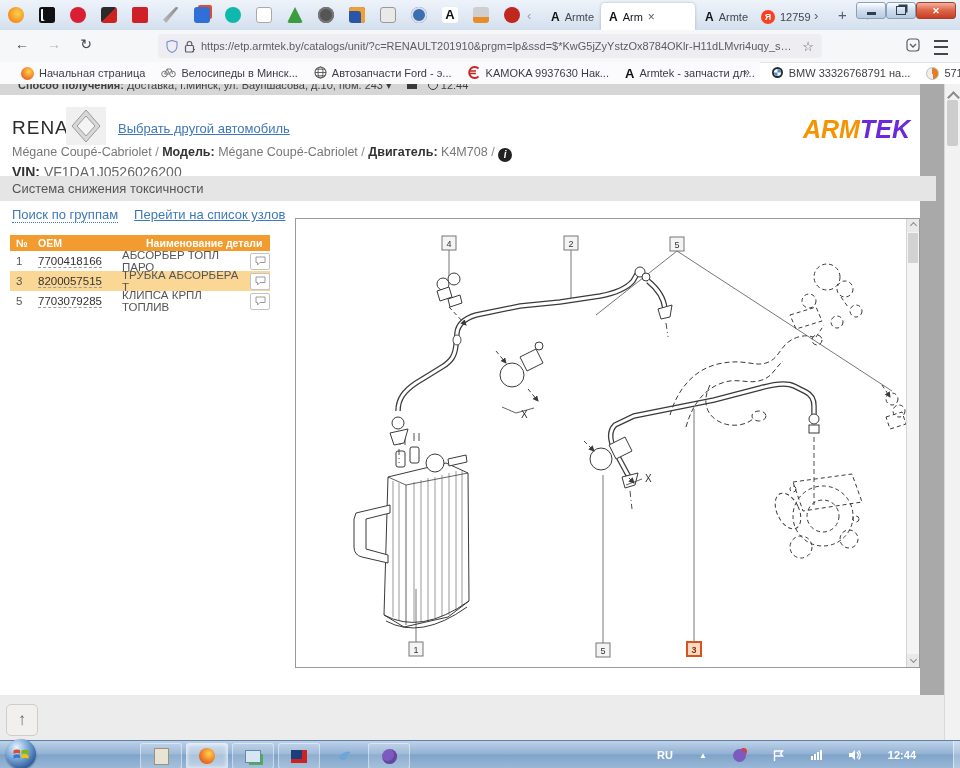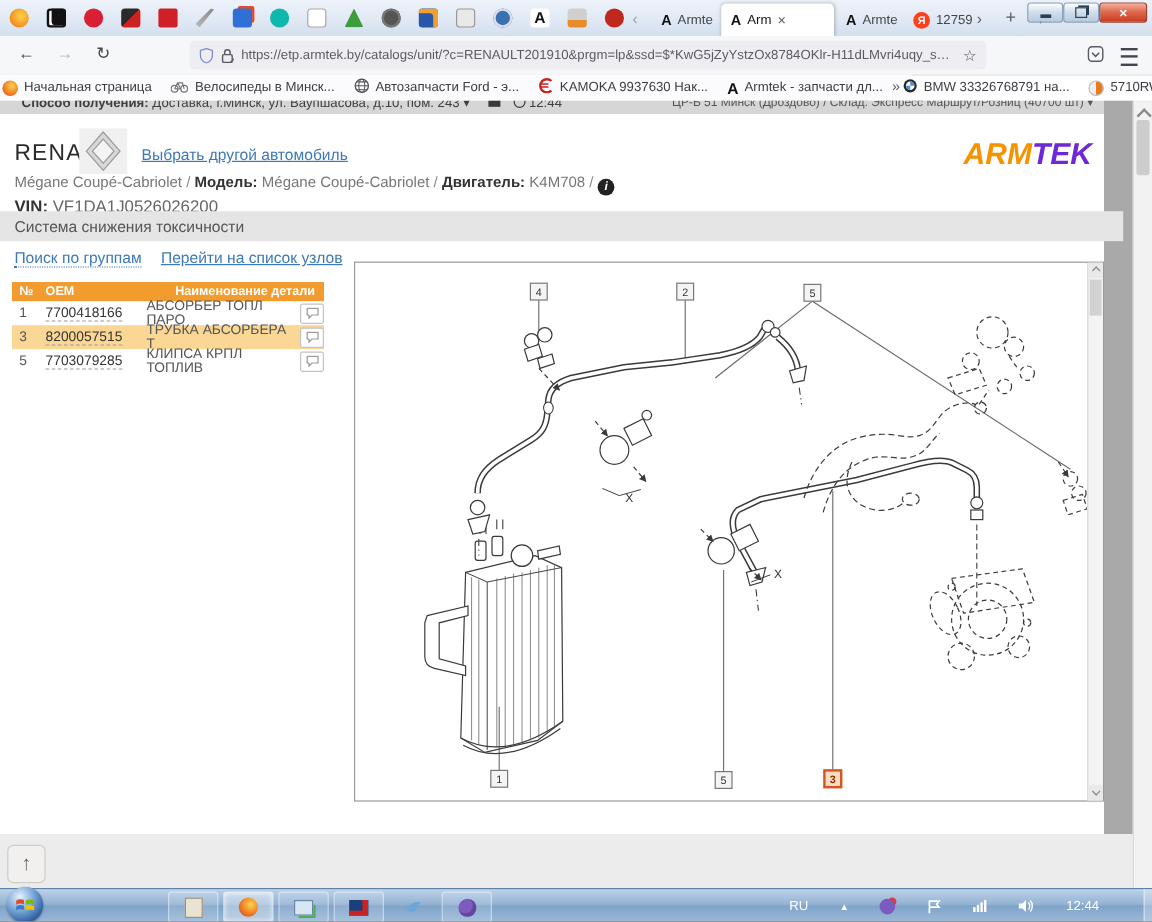--- a/index.html
+++ b/index.html
@@ -27,21 +27,21 @@
 
   .navbar{position:absolute;left:0;top:30px;width:960px;height:32px;background:#f6f7f9;
     border-bottom:1px solid #e3e3e6;}
   .navico{position:absolute;top:6px;font-size:14px;color:#45454e;width:20px;text-align:center;}
   .urlbar{position:absolute;left:158px;top:4px;width:664px;height:24px;background:#eeeef2;
     border-radius:4px;display:flex;align-items:center;gap:6px;padding:0 8px;box-sizing:border-box;}
   .url{font-size:11px;color:#5b5b66;white-space:nowrap;overflow:hidden;text-overflow:ellipsis;flex:1;}
   .star{font-size:13px;color:#5b5b66;}
 
   .bmbar{position:absolute;left:0;top:62px;width:760px;height:22px;background:#fbfbfe;
-    display:flex;align-items:center;gap:16px;padding-left:2px;box-sizing:border-box;}
+    display:flex;align-items:center;gap:16px;padding-left:21px;box-sizing:border-box;}
   .bm{display:flex;align-items:center;gap:5px;font-size:11px;color:#3c3c43;white-space:nowrap;}
   .bmi{width:13px;height:13px;border-radius:50%;display:inline-block;flex:0 0 13px;}
   .chev{position:absolute;right:10px;top:3px;font-size:12px;color:#5b5b66;}
 
   
   .viewport{position:absolute;left:0;top:84px;width:960px;height:656px;background:#ececec;}
   .strip{position:absolute;left:0;top:0;width:944px;height:11px;background:#d6d6d6;
     overflow:hidden;font-size:11px;color:#3f3f3f;}
   .site{position:absolute;left:0;top:11px;width:920px;height:600px;background:#fff;}
   .rband{position:absolute;left:920px;top:0;width:24px;height:611px;background:#a9a9a9;}
@@ -101,21 +101,21 @@
 
   
   .taskbar{position:absolute;left:0;top:740px;width:960px;height:28px;
     background:linear-gradient(#bdd2e8,#93b2d4 45%,#7fa3c8 50%,#9cbad9);border-top:1px solid #5d82a8;}
   .orb{position:absolute;left:6px;top:-2px;width:30px;height:30px;border-radius:50%;
     background:radial-gradient(circle at 35% 28%,#e8f3ff,#7aa7d8 40%,#2f5f9e 75%,#1c3f6e);
     display:flex;align-items:center;justify-content:center;box-shadow:0 1px 2px rgba(0,0,0,.4);}
   .appbtn{position:absolute;top:2px;width:40px;height:24px;border:1px solid rgba(255,255,255,.45);
     border-radius:3px;background:rgba(255,255,255,.12);display:flex;align-items:center;justify-content:center;}
   .appbtn.on{background:rgba(255,255,255,.35);box-shadow:inset 0 0 4px rgba(255,255,255,.8);}
-  .tray{position:absolute;right:4px;top:0;height:28px;display:flex;align-items:center;gap:26px;color:#fff;font-size:11px;}
+  .tray{position:absolute;right:4px;top:0;height:28px;display:flex;align-items:center;gap:26px;color:#fff;font-size:11px;font-weight:bold;}
   .bars{display:flex;align-items:flex-end;gap:1px;}
   .bars i{display:block;width:2px;background:#fff;}
   .sliver{position:absolute;right:0;top:0;width:6px;height:28px;background:rgba(255,255,255,.25);border-left:1px solid rgba(255,255,255,.5);}
 
   svg text{font-family:"Liberation Sans",sans-serif;}
 </style>
 </head>
 <body>
 
 <div class="screen">
@@ -253,24 +253,20 @@
   <div class="viewport">
 
     <div class="strip">
       <div style="position:absolute;left:18px;top:-5px;white-space:nowrap;">
         <b>Способ получения:</b>
         <span>Доставка, г.Минск, ул. Ваупшасова, д.10, пом. 243</span>
         <span>▾</span>
         <span style="display:inline-block;width:10px;height:8px;background:#3a3a3a;margin:0 8px 0 12px;"></span>
         <span style="display:inline-block;width:8px;height:8px;border:1.5px solid #3a3a3a;border-radius:50%;vertical-align:-1px;"></span>
         <span>12:44</span>
-      </div>
-      <div style="position:absolute;left:560px;top:-5px;white-space:nowrap;color:#555;font-size:10px;">
-        <span>ЦР-Б 51 Минск (Дроздово)  /  Склад: Экспресс Маршрут/Розниц (40700 шт)</span>
-        <span>▾</span>
       </div>
     </div>
 
     <div class="rband"></div>
 
     <div class="site">
 
       <span class="brand">RENAULT</span>
       <span class="diamondbox">
         <svg width="30" height="34" viewBox="0 0 30 34">

